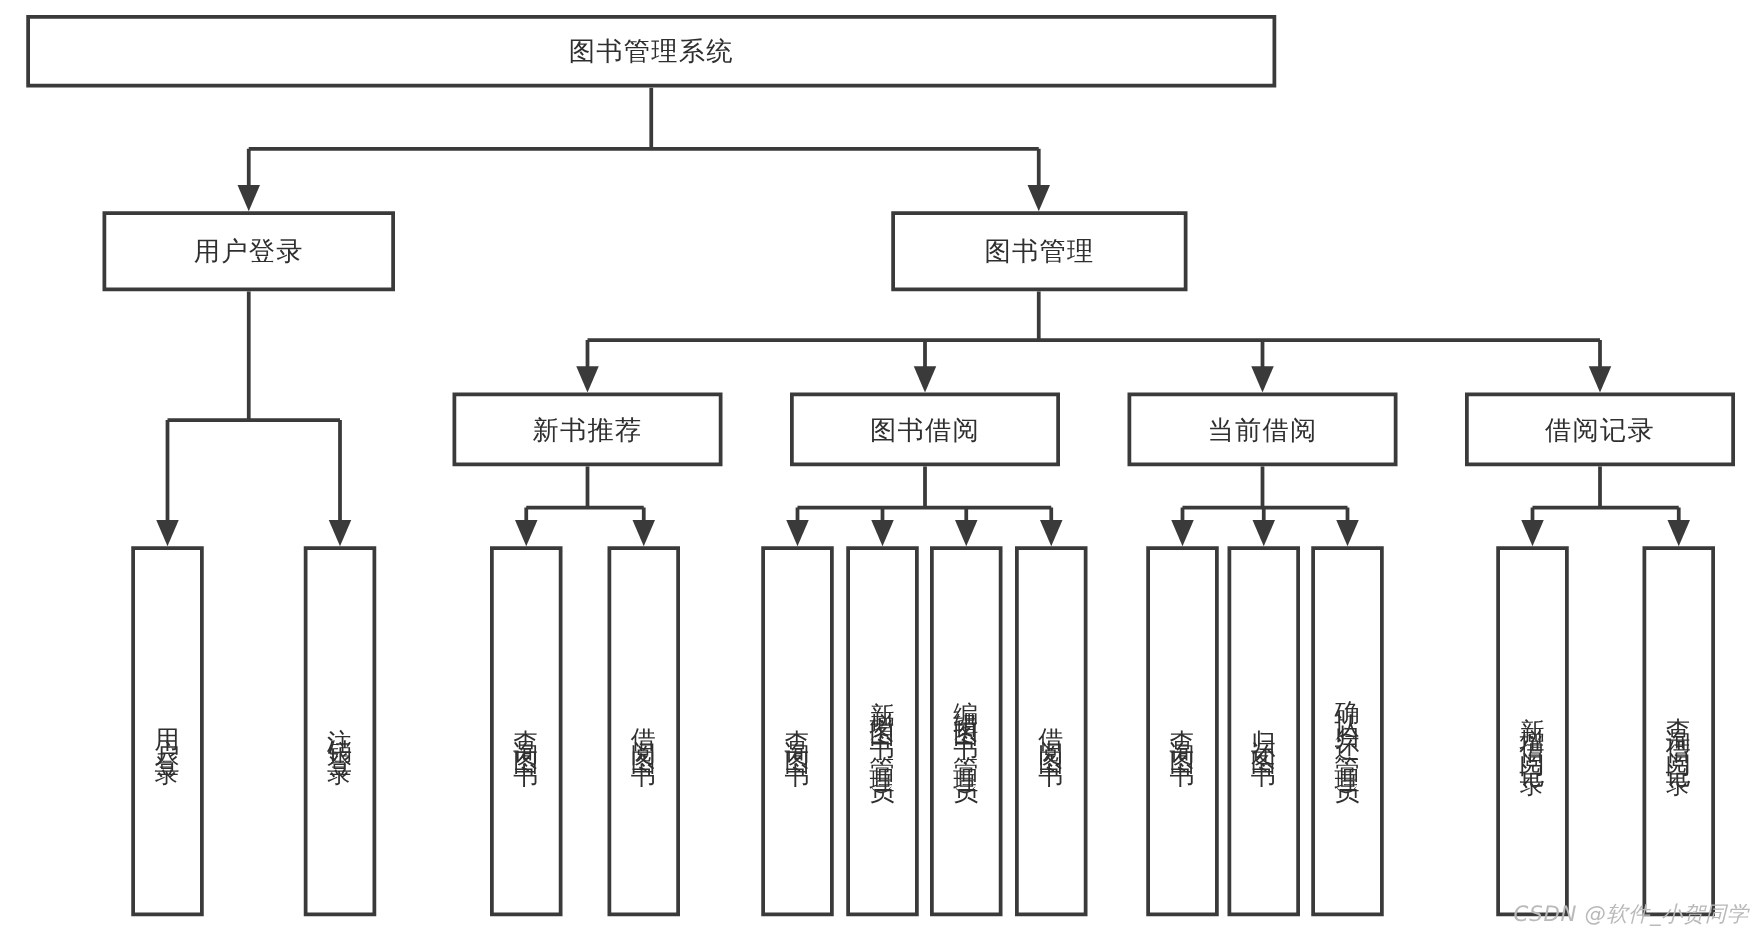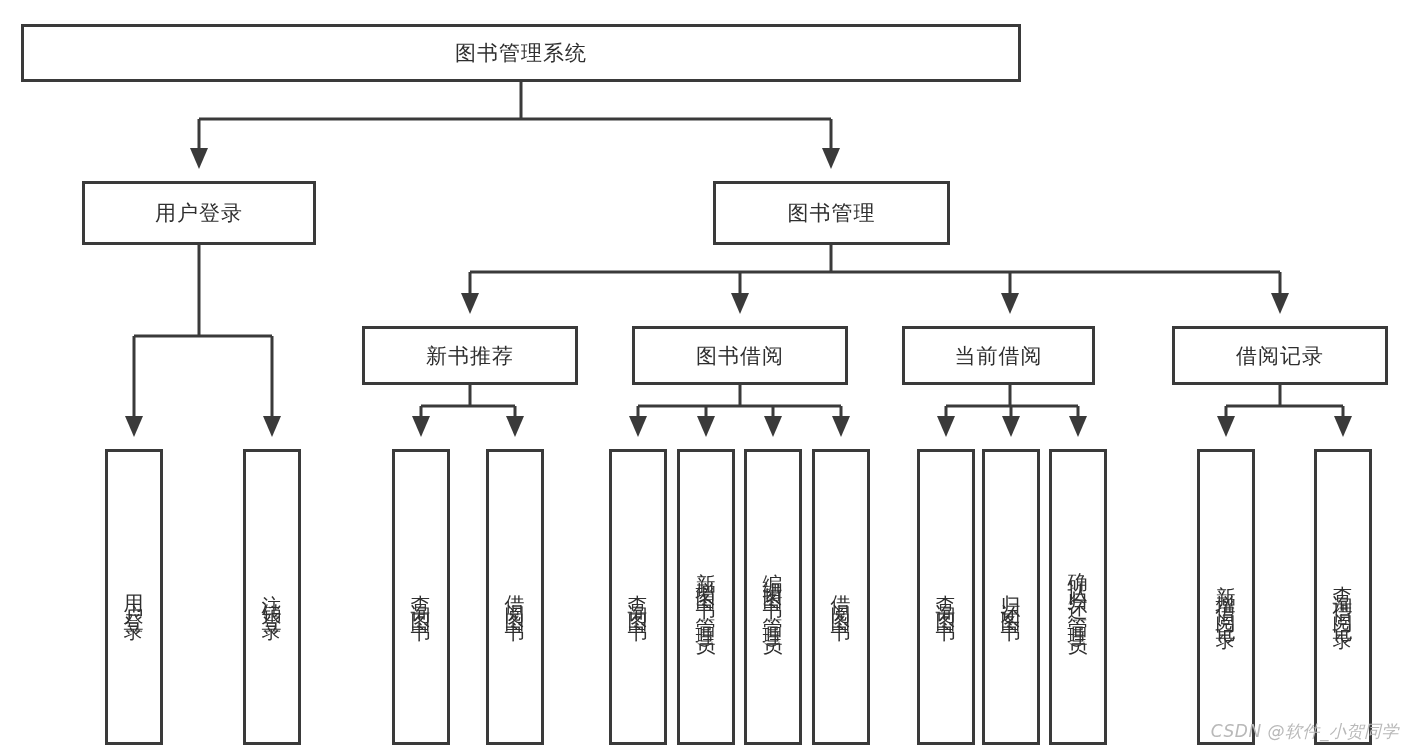--- a/index.html
+++ b/index.html
@@ -32,21 +32,20 @@
   .node{
     position:absolute;
     box-sizing:border-box;
     border:3px solid var(--line-color);
     background:var(--bg-color);
     color:var(--text-color);
     display:flex;
     align-items:center;
     justify-content:center;
     z-index:1;
-    margin-top:12px;
   }
   .hnode{
     font-size:21px;
     letter-spacing:1px;
     text-align:center;
   }
   .vnode{
     font-size:20px;
   }
   .vnode .vtext{
@@ -108,21 +107,21 @@
     <polygon points="1334,416 1352,416 1343,437"></polygon>
   </svg>
 
   <div class="node hnode" style="left:21px;top:12px;width:1000px;height:58px;">图书管理系统</div>
 
   <div class="node hnode" style="left:82px;top:169px;width:234px;height:64px;">用户登录</div>
   <div class="node hnode" style="left:362px;top:314px;width:216px;height:59px;">新书推荐</div>
 
   <div class="node hnode" style="left:713px;top:169px;width:237px;height:64px;">图书管理</div>
   <div class="node hnode" style="left:632px;top:314px;width:216px;height:59px;text-align:center;">图书借阅</div>
-  <div class="node hnode" style="left:902px;top:314px;width:193px;height:59px;">当前借阅</div>
+  <div class="node hnode" style="left:902px;top:314px;width:216px;height:59px;">当前借阅</div>
   <div class="node hnode" style="left:1172px;top:314px;width:216px;height:59px;">借阅记录</div>
 
   <div class="node vnode" style="left:105px;top:437px;width:58px;height:296px;">
     <span class="vtext">用户登录</span>
   </div>
   <div class="node vnode" style="left:243px;top:437px;width:58px;height:296px;">
     <span class="vtext">注销登录</span>
   </div>
 
   <div class="node vnode" style="left:392px;top:437px;width:58px;height:296px;">

